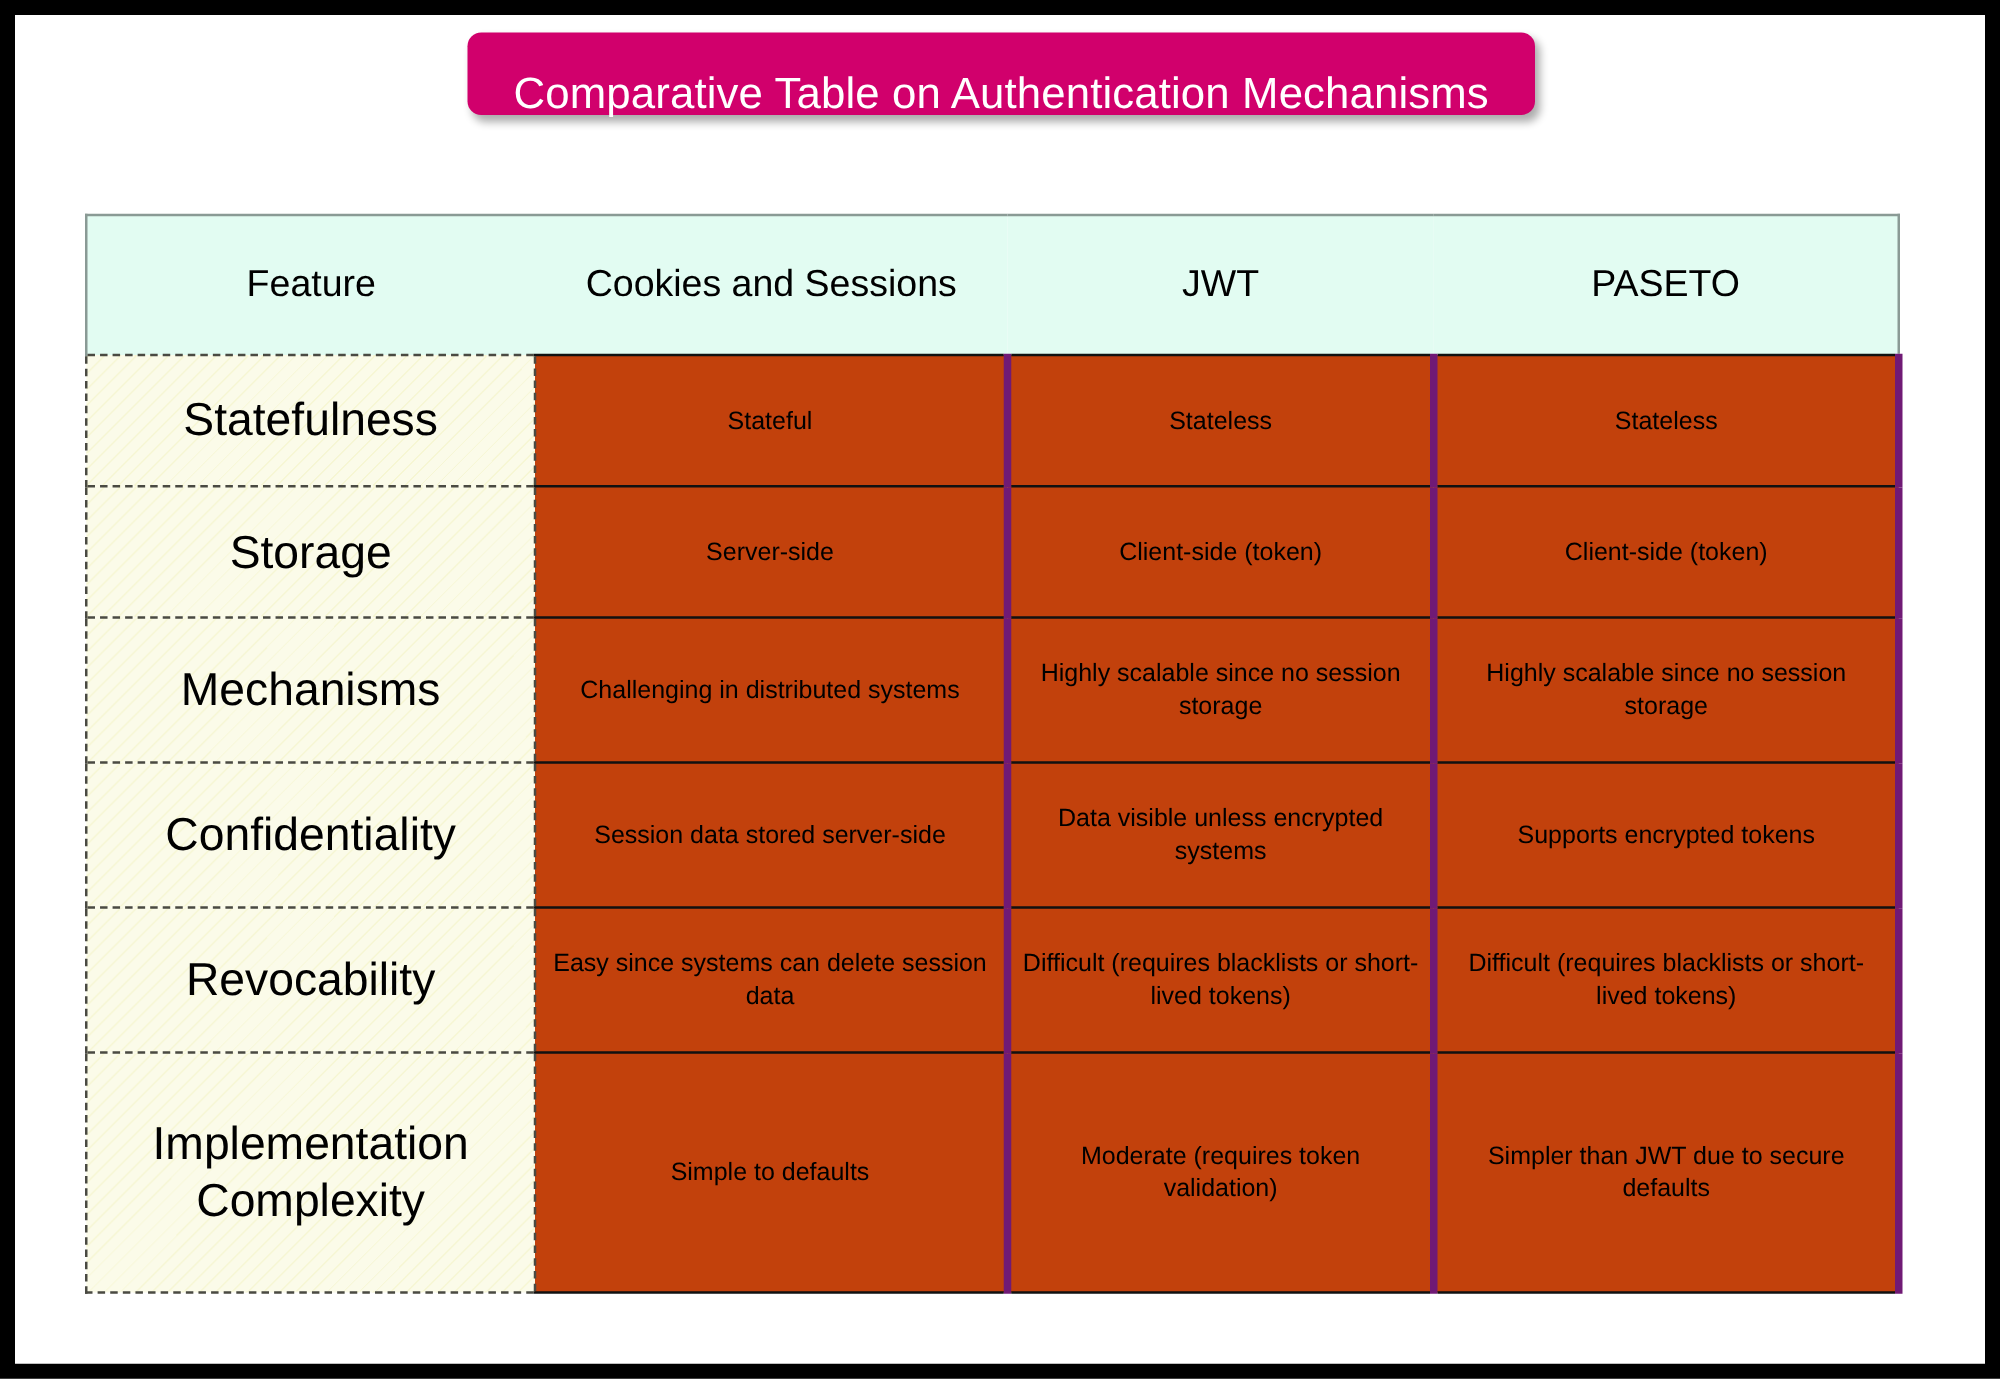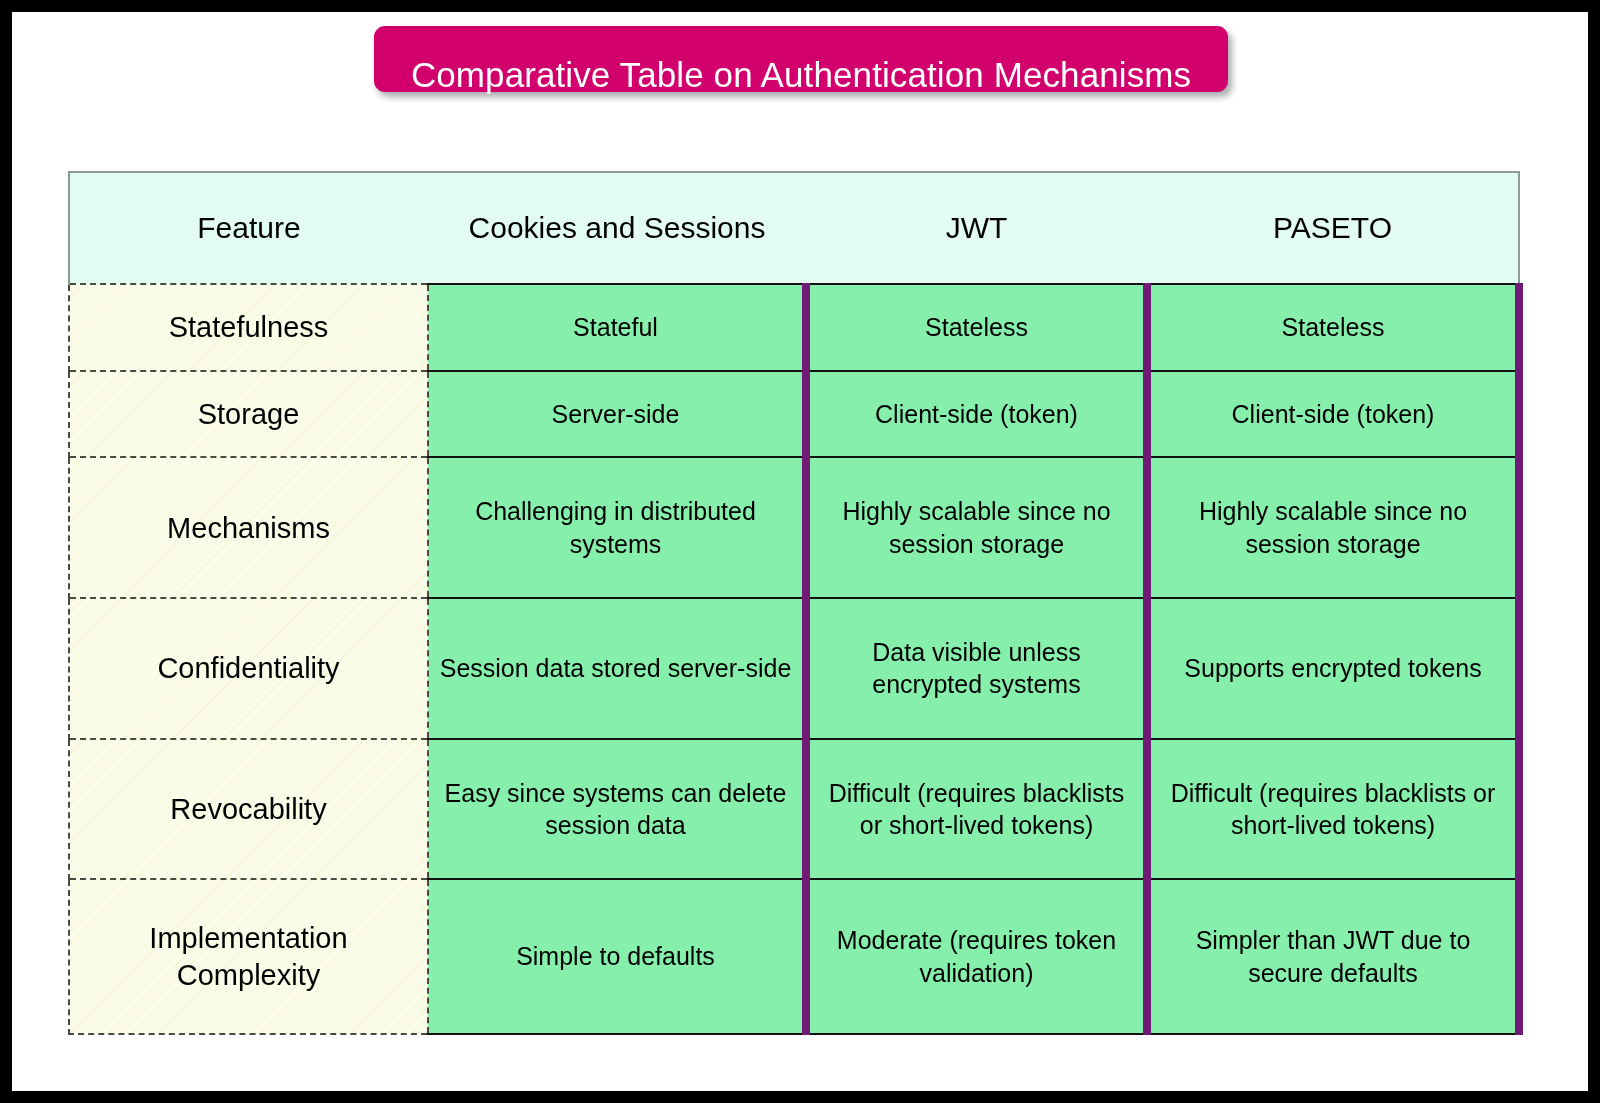--- a/index.html
+++ b/index.html
@@ -84,28 +84,28 @@
     border-bottom: 0;
     border-left: 0;
     border-right: 0;
     height: 112px;
   }
   tr.head th.h-feature { border-left: 2px solid #8a9a95; }
   tr.head th.h-paseto  { border-right: 2px solid #8a9a95; text-align: center; }
 
   
   tr.body td {
-    background: #86efac;
-    font-size: 25px;
+    background: #c2410c;
+    font-size: 20px;
     line-height: 1.30;
     border-top: 2px solid #111111;
-    border-right: 8px solid #701a75;
+    border-right: 6px solid #701a75;
   }
   tr.body td.first-col {
-    font-size: 29px;
+    font-size: 37px;
     line-height: 1.25;
     background-color: #fbfbe9;
     background-image: repeating-linear-gradient(
         135deg,
         rgba(238,238,176,0.40) 0px,
         rgba(238,238,176,0.40) 1px,
         rgba(255,255,255,0) 1px,
         rgba(255,255,255,0) 9px
     );
     border-top: 2px dashed #4a4a42;

